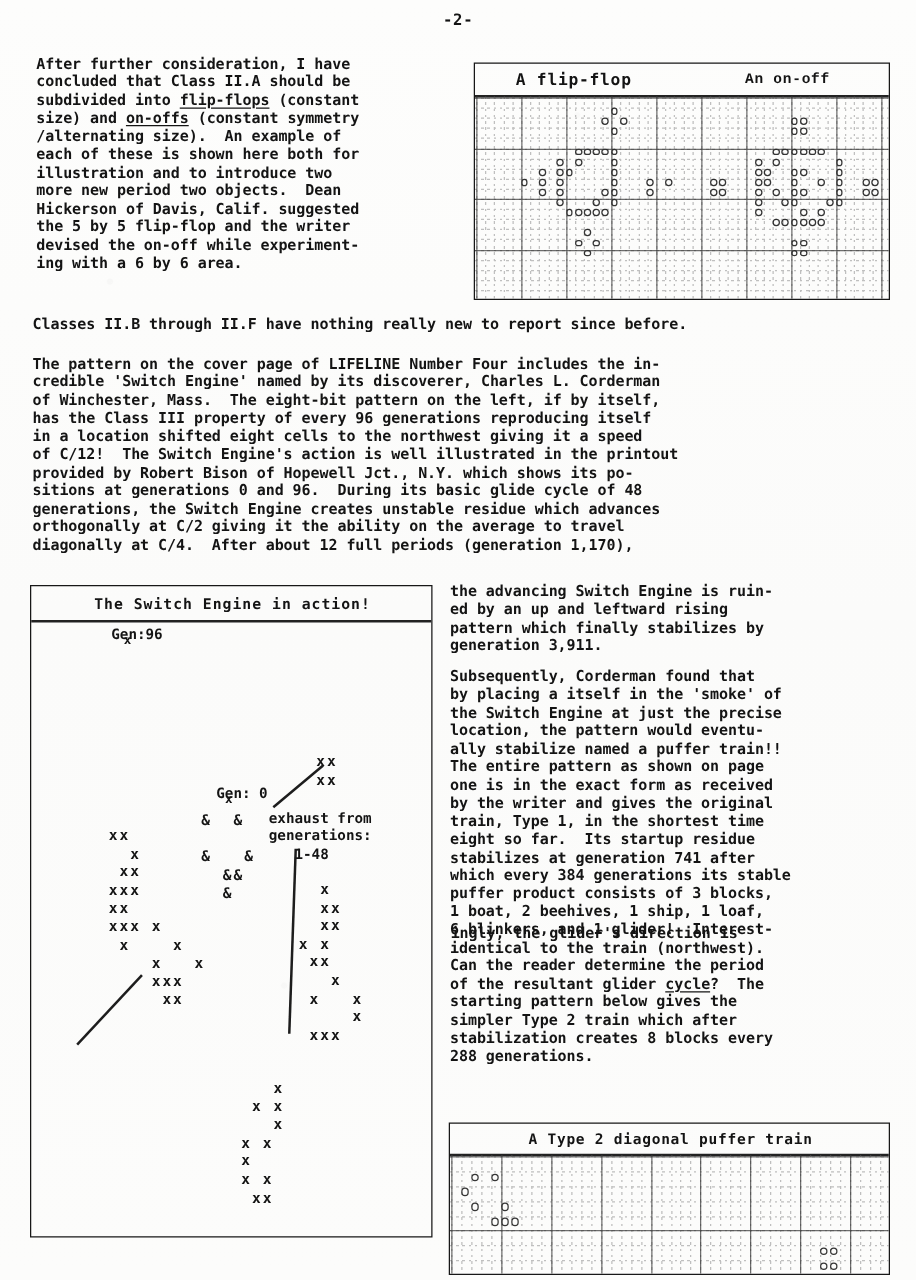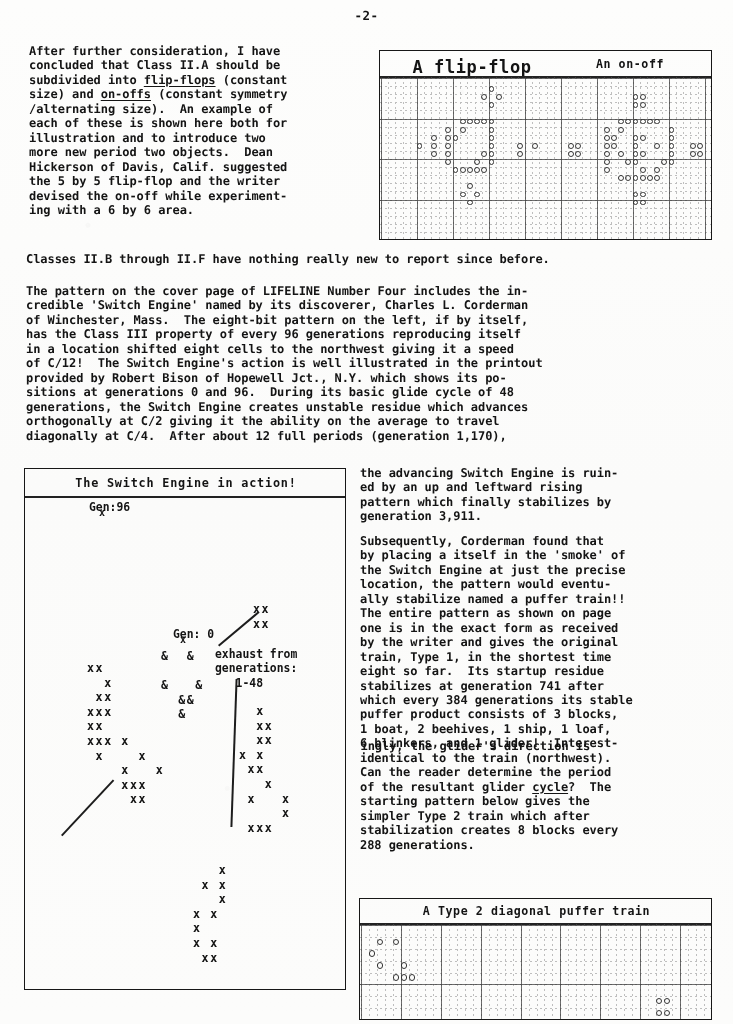--- a/index.html
+++ b/index.html
@@ -163,22 +163,22 @@
 <span>/alternating size).  An example of</span>
 <span>each of these is shown here both for</span>
 <span>illustration and to introduce two</span>
 <span>more new period two objects.  Dean</span>
 <span>Hickerson of Davis, Calif. suggested</span>
 <span>the 5 by 5 flip-flop and the writer</span>
 <span>devised the on-off while experiment-</span>
 <span>ing with a 6 by 6 area.</span></div>
 
 <div class="figbox" id="ffBox" style="left:379px; top:50px; width:333px; height:190px;">
-  <div class="figtitle" style="top:6px; left:17px; width:150px; font-size:17px; letter-spacing:0.6px;">A flip-flop</div>
-  <div class="figtitle" style="top:6px; left:175px; width:150px; font-size:11.6px; letter-spacing:0.6px;">An on-off</div>
+  <div class="figtitle" style="top:6px; left:4px; width:150px; font-size:13px; letter-spacing:0.6px;">A flip-flop</div>
+  <div class="figtitle" style="top:6px; left:175px; width:150px; font-size:11.6px; letter-spacing:0.6px;font-family:Liberation Mono, monospace;">An on-off</div>
   <div class="titlerule" style="left:0px; top:25px; width:331px;"></div>
   <div class="graph" id="ffGrid" style="left:0px; top:26px; width:331px; height:162px;">
     <div class="fine" id="ffFine">
         <div style="position:absolute;left:0.5px;top:0;width:1px;height:162px;background:repeating-linear-gradient(180deg,#6b6b6b 0 2px,rgba(0,0,0,0) 2px 5px);"></div>
         <div style="position:absolute;left:7.5px;top:0;width:1px;height:162px;background:repeating-linear-gradient(180deg,#6b6b6b 0 2px,rgba(0,0,0,0) 2px 5px);"></div>
         <div style="position:absolute;left:14.5px;top:0;width:1px;height:162px;background:repeating-linear-gradient(180deg,#6b6b6b 0 2px,rgba(0,0,0,0) 2px 5px);"></div>
         <div style="position:absolute;left:22.5px;top:0;width:1px;height:162px;background:repeating-linear-gradient(180deg,#6b6b6b 0 2px,rgba(0,0,0,0) 2px 5px);"></div>
         <div style="position:absolute;left:29.5px;top:0;width:1px;height:162px;background:repeating-linear-gradient(180deg,#6b6b6b 0 2px,rgba(0,0,0,0) 2px 5px);"></div>
         <div style="position:absolute;left:36.5px;top:0;width:1px;height:162px;background:repeating-linear-gradient(180deg,#6b6b6b 0 2px,rgba(0,0,0,0) 2px 5px);"></div>
         <div style="position:absolute;left:43.5px;top:0;width:1px;height:162px;background:repeating-linear-gradient(180deg,#6b6b6b 0 2px,rgba(0,0,0,0) 2px 5px);"></div>

